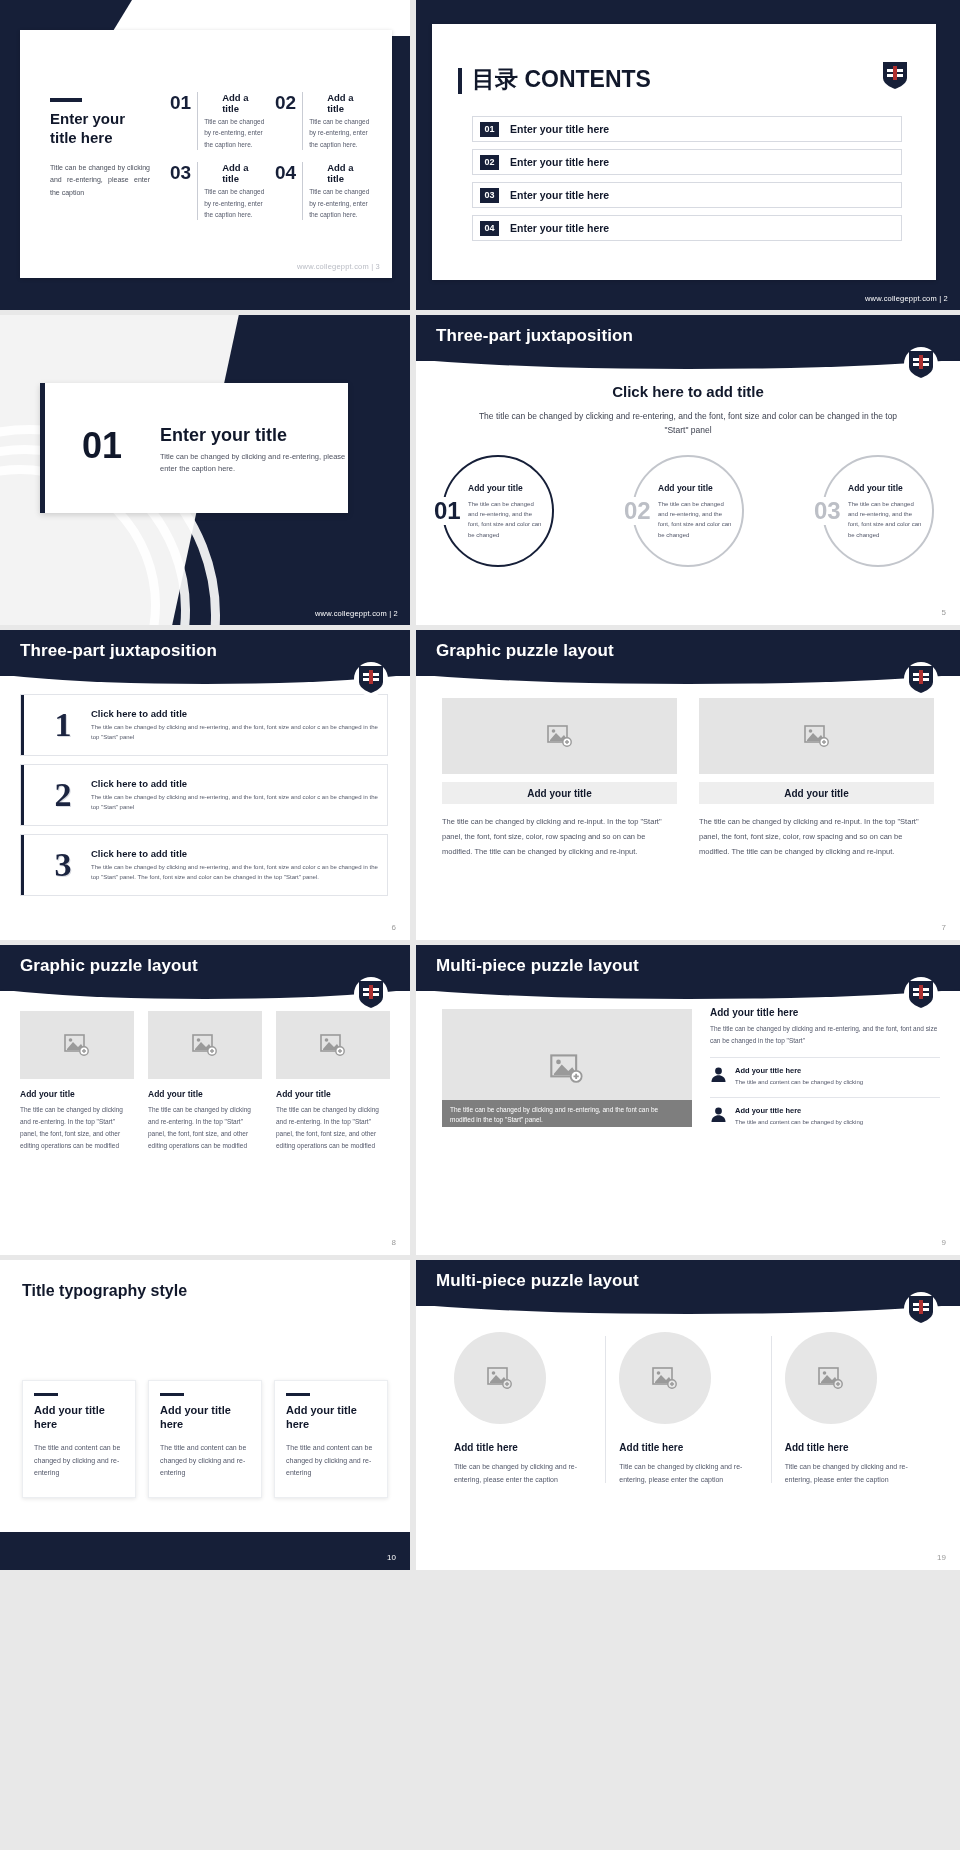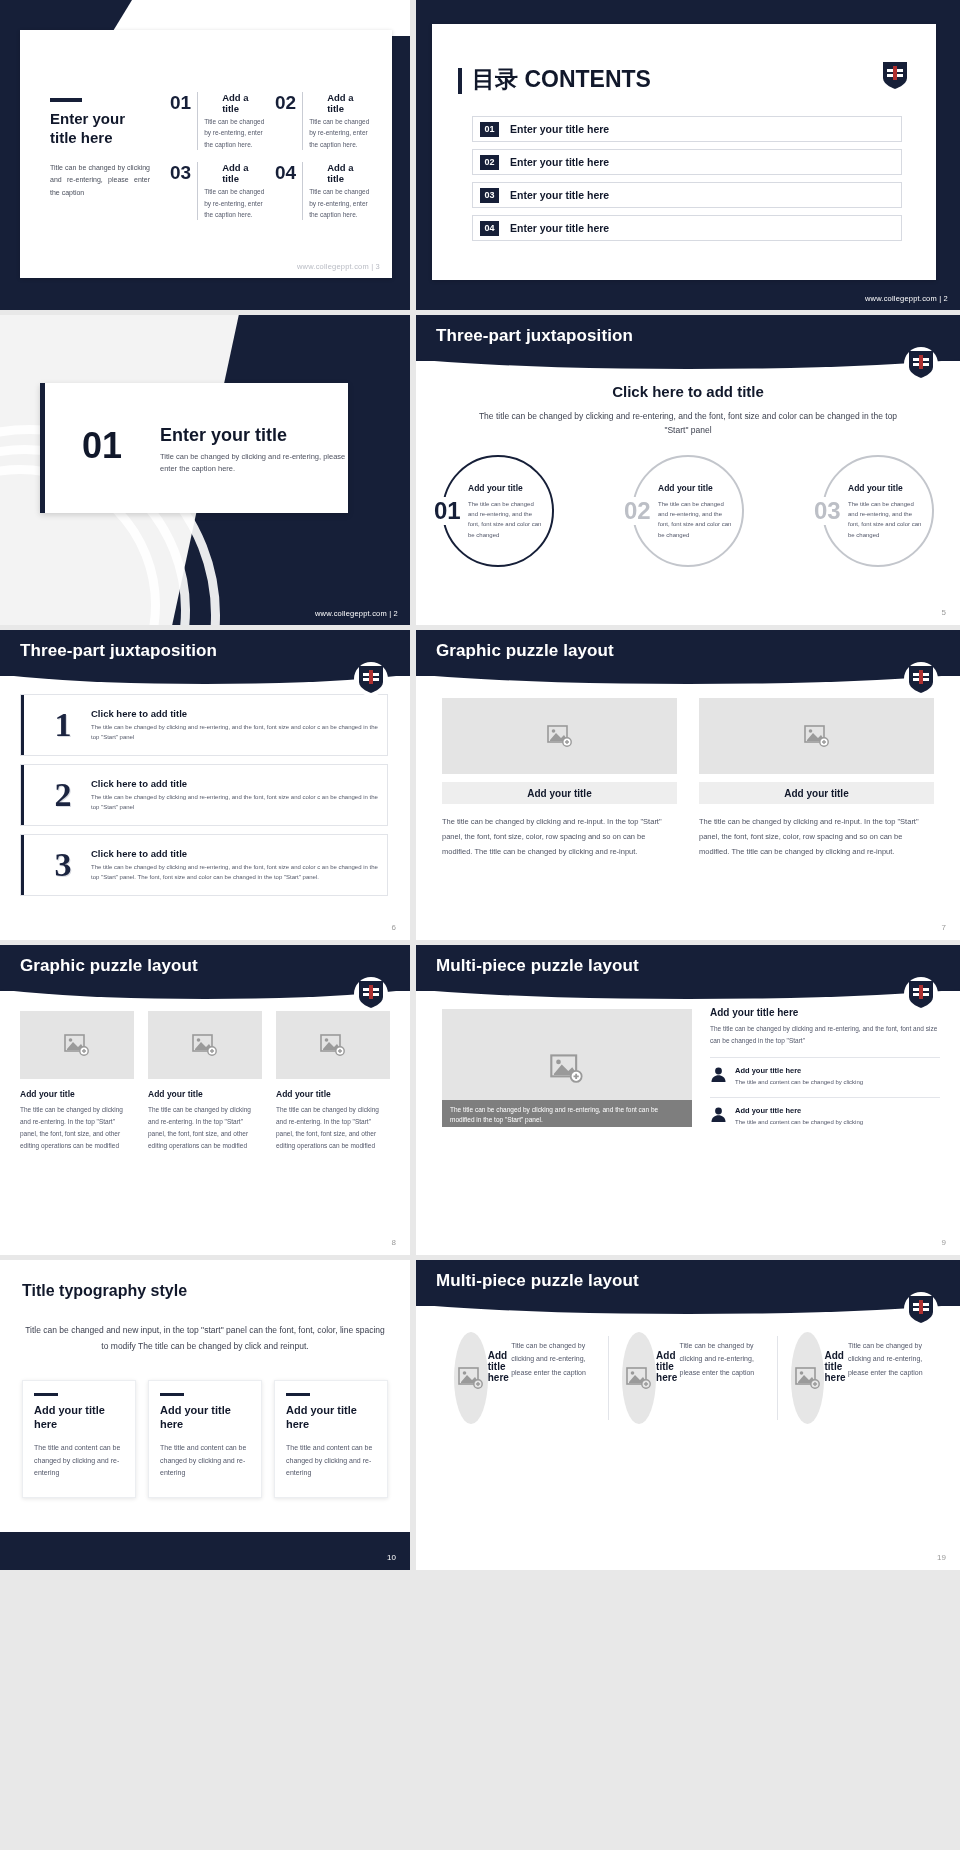--- a/index.html
+++ b/index.html
@@ -167,21 +167,21 @@
   .s10-title { position:absolute; left:22px; top:22px; font-size:16px; font-weight:bold; color:#11182b;}
   .s10-p { position:absolute; left:22px; right:22px; top:62px; font-size:8.5px; color:#3d4150; line-height:1.9; text-align:center;}
   .s10-cards { position:absolute; left:22px; right:22px; top:120px; display:grid; grid-template-columns:1fr 1fr 1fr; gap:12px;}
   .s10-card { background:#fff; border:1px solid #eceef1; box-shadow:0 1px 4px rgba(0,0,0,.10); padding:12px 11px 16px; height:118px;}
   .s10-rule { width:24px; height:3px; background:#161f38; margin-bottom:7px;}
   .s10-h { font-size:11px; font-weight:bold; color:#11182b; line-height:1.3;}
   .s10-b { font-size:7px; color:#53586a; line-height:1.85; margin-top:10px;}
 
   
   .s11-wrap { position:absolute; left:24px; right:24px; top:72px; display:grid; grid-template-columns:1fr 1fr 1fr;}
-  .s11-col { position:relative; display:flex; flex-direction:row; align-items:flex-start; padding:0 14px;}
+  .s11-col { position:relative; display:flex; flex-direction:column; align-items:flex-start; padding:0 14px;}
   .s11-col + .s11-col::before { content:""; position:absolute; left:0; top:4px; bottom:4px; width:1px; background:#e2e4e9;}
   .s11-circ { width:92px; height:92px; border-radius:50%; background:#e6e6e6; display:flex; align-items:center; justify-content:center;}
   .s11-h { font-size:10px; font-weight:bold; color:#11182b; margin-top:18px; align-self:flex-start;}
   .s11-b { font-size:7px; color:#53586a; line-height:1.9; margin-top:7px; align-self:flex-start;}
 </style>
 </head>
 <body>
 
 <div class="grid">
 
@@ -503,21 +503,20 @@
           <div class="s9-lh">Add your title here</div>
           <div class="s9-lb">The title and content can be changed by clicking</div>
         </div>
       </div>
     </div>
     <div class="pagenum">9</div>
   </div>
 
   <div class="slide s10">
     <div class="s10-title">Title typography style</div>
-    <div class="s10-p">Title can be changed and new input, in the top "start" panel can the font, font, color, line spacing to modify The title can be changed by click and reinput.</div>
     <div class="s10-cards">
       <div class="s10-card">
         <div class="s10-rule"></div>
         <div class="s10-h">Add your title here</div>
         <div class="s10-b">The title and content can be changed by clicking and re-entering</div>
       </div>
       <div class="s10-card">
         <div class="s10-rule"></div>
         <div class="s10-h">Add your title here</div>
         <div class="s10-b">The title and content can be changed by clicking and re-entering</div>

